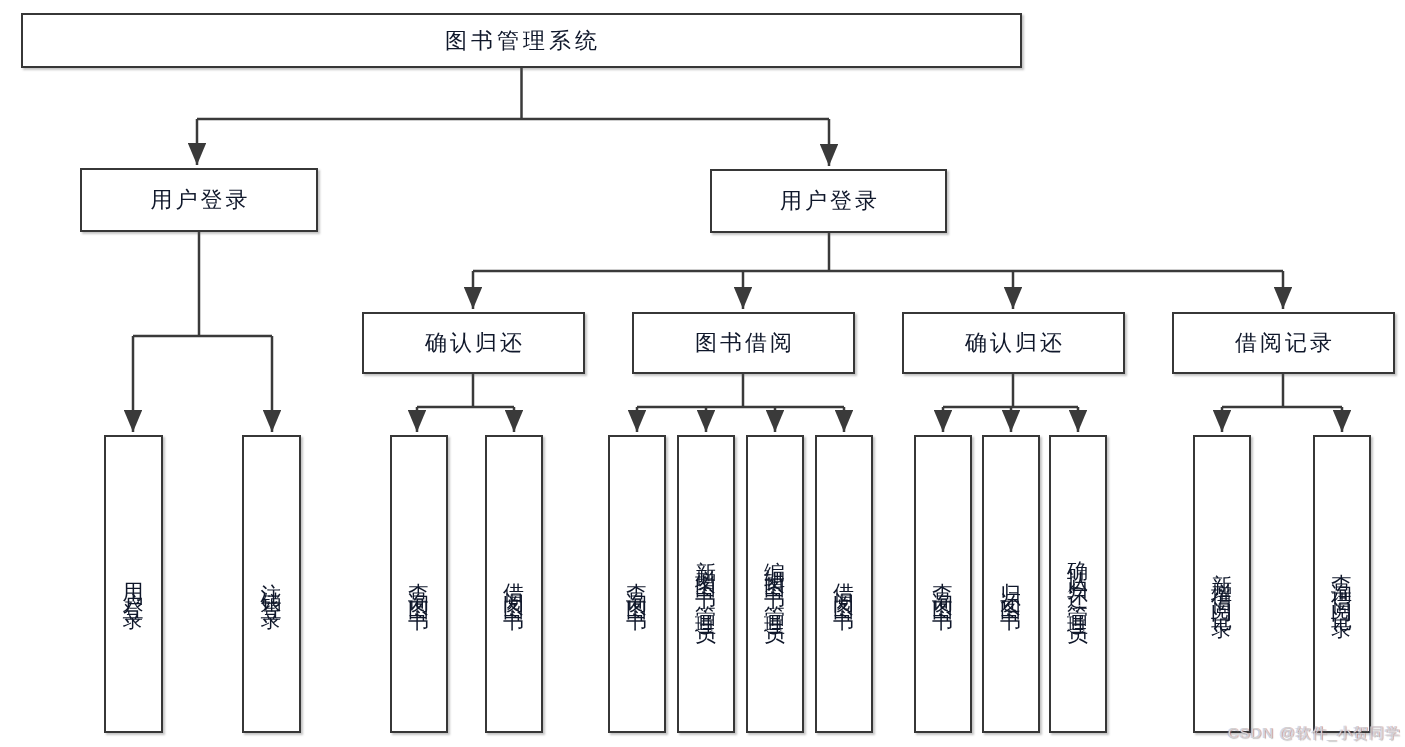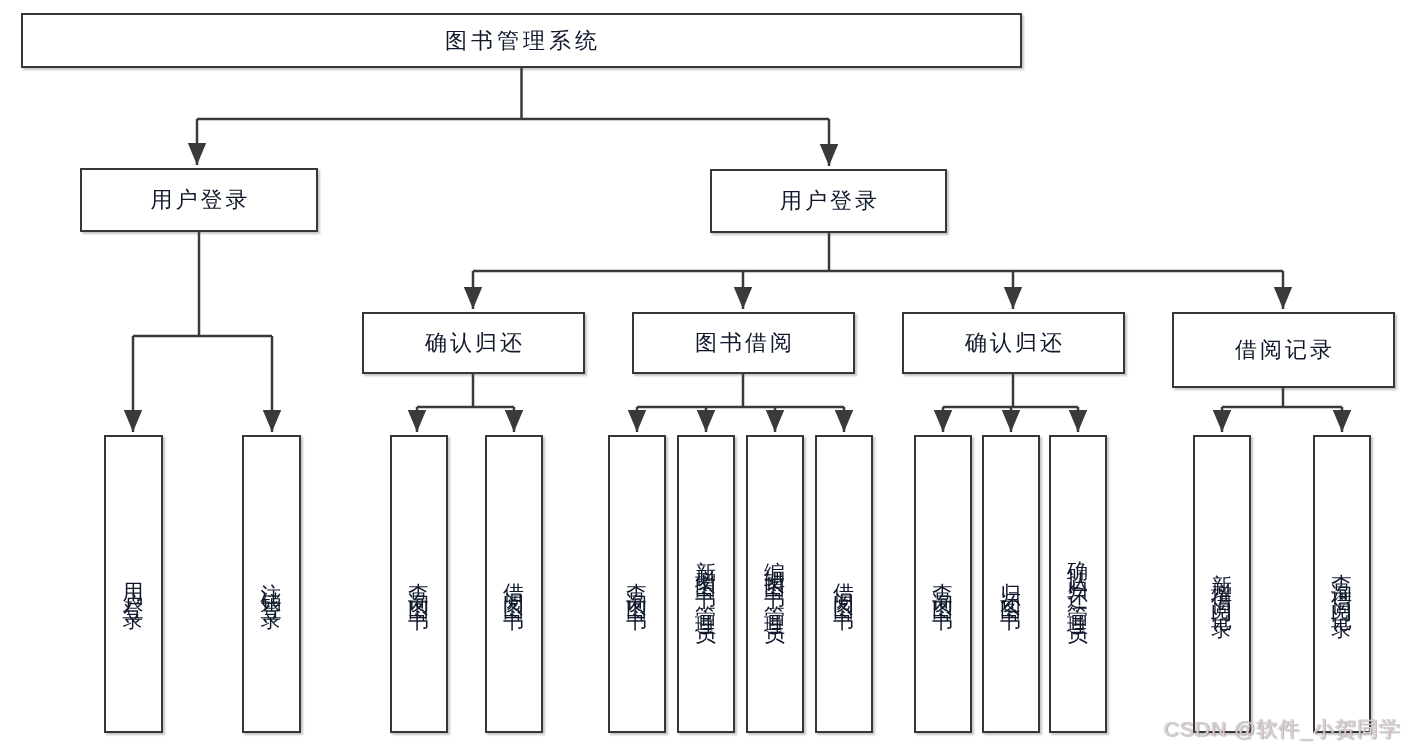--- a/index.html
+++ b/index.html
@@ -48,21 +48,21 @@
     writing-mode: vertical-lr;
     text-orientation: mixed;
     font-size: 21px;
     letter-spacing: 9px;
     line-height: 1;
   }
   .watermark {
     position: absolute;
     right: 4px;
     bottom: 4px;
-    font-size: 21px;
+    font-size: 15px;
     letter-spacing: 1px;
     color: #d3d3d1;
     text-shadow: 1px 0 0 rgba(214,104,104,0.35), -1px 0 0 rgba(120,136,214,0.30), 1px 1px 1px rgba(130,130,130,0.45);
     white-space: nowrap;
   }
 </style>
 </head>
 <body>
 
 <div id="canvas">
@@ -128,21 +128,21 @@
 
   <div class="node h" style="left:362px;top:312px;width:223px;height:62px">
     <span>确认归还</span>
   </div>
   <div class="node h" style="left:632px;top:312px;width:223px;height:62px">
     <span>图书借阅</span>
   </div>
   <div class="node h" style="left:902px;top:312px;width:223px;height:62px">
     <span>确认归还</span>
   </div>
-  <div class="node h" style="left:1172px;top:312px;width:223px;height:76px">
+  <div class="node h" style="left:1172px;top:312px;width:223px;height:62px">
     <span>借阅记录</span>
   </div>
 
   <div class="node v" style="left:104px;top:435px;width:59px;height:298px">
     <span>用户登录</span>
   </div>
   <div class="node v" style="left:242px;top:435px;width:59px;height:298px">
     <span>注销登录</span>
   </div>
 

